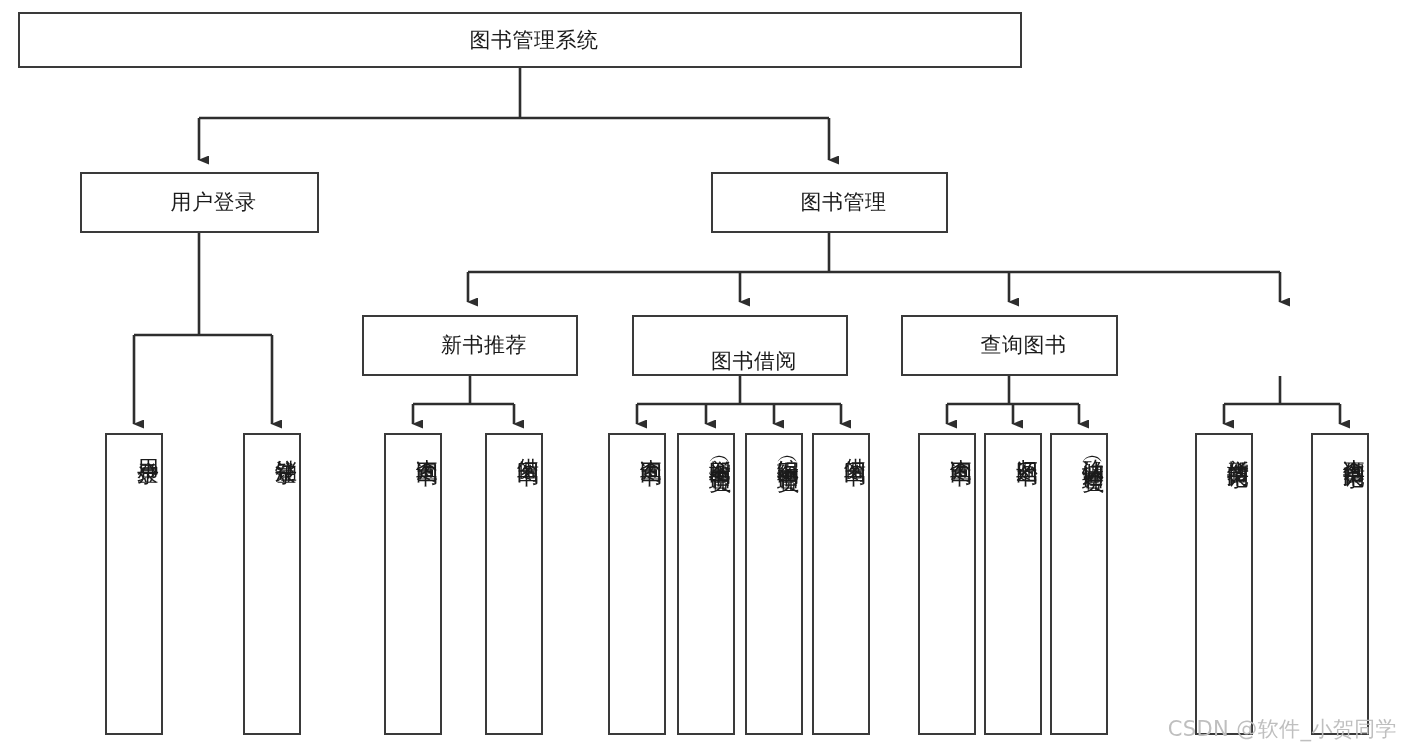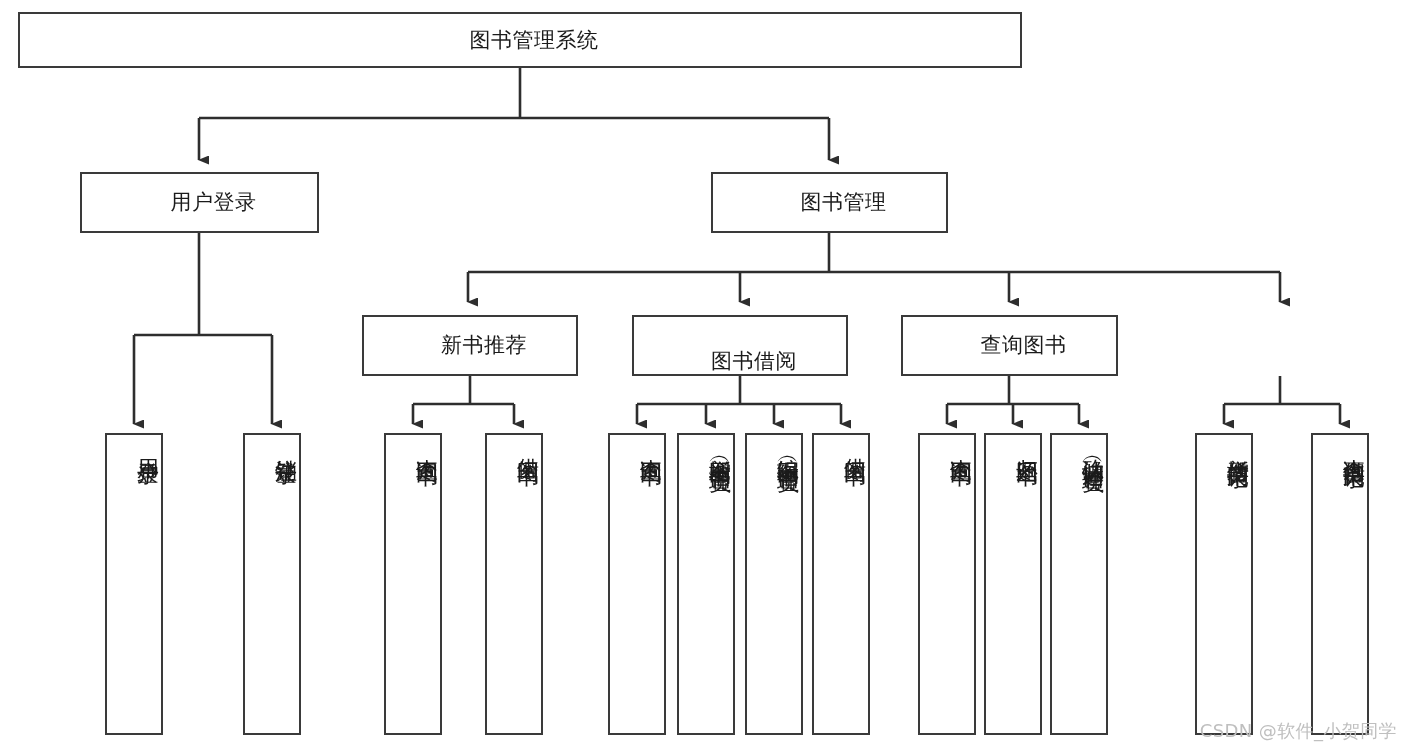--- a/index.html
+++ b/index.html
@@ -56,21 +56,21 @@
     text-orientation: upright;
     font-size: 22px;
     letter-spacing: 2px;
     line-height: 1;
     white-space: nowrap;
   }
   .watermark {
     position: absolute;
     right: 8px;
     bottom: 4px;
-    font-size: 18px;
+    font-size: 21px;
     color: #bfbfbf;
     letter-spacing: 0.4px;
     white-space: nowrap;
     user-select: none;
   }
 </style>
 </head>
 <body>
 
 <div id="canvas">

